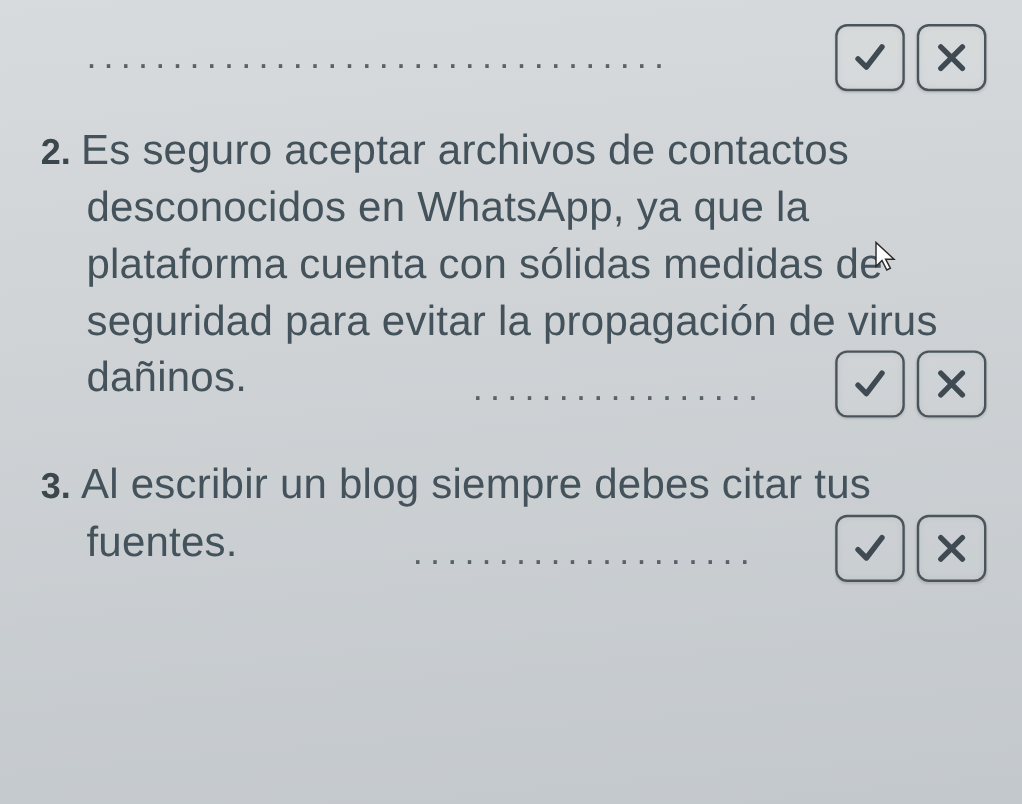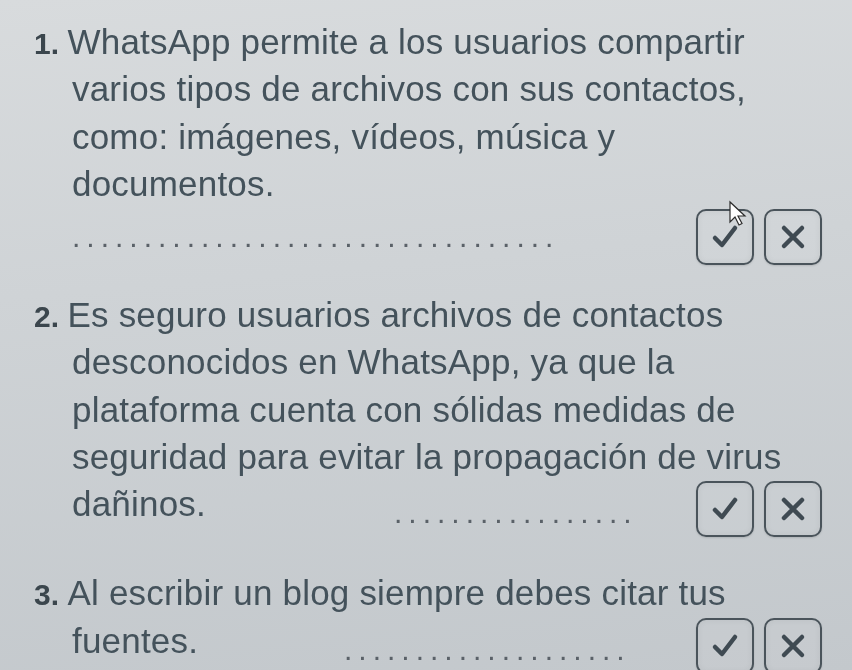--- a/index.html
+++ b/index.html
@@ -80,45 +80,41 @@
 </head>
 <body>
 
 <div class="cursor">
   <svg width="22" height="28" viewBox="0 0 22 28">
     <path d="M2 2 L2 22 L7 17 L11 25 L14 23.5 L10 16 L17 16 Z" fill="#fdfdfd" stroke="#2b2b2b" stroke-width="1.2"></path>
   </svg>
 </div>
 
 <div class="item">
-  <div class="para">
-    <span class="num">1.</span>
-    <span class="text">WhatsApp permite a los usuarios compartir varios tipos de archivos con sus contactos, como: imágenes, vídeos, música y documentos.</span>
-  </div>
   <div class="answer-row">
     <div class="dots">..................................</div>
     <div class="btns">
       <div class="btn">
         <svg width="30" height="30" viewBox="0 0 30 30">
           <path d="M5 16 L12 23 L25 6" stroke="#3f4a52" stroke-width="4.5" fill="none" stroke-linecap="round" stroke-linejoin="round"></path>
         </svg>
       </div>
       <div class="btn">
         <svg width="28" height="28" viewBox="0 0 28 28">
           <path d="M5 5 L23 23 M23 5 L5 23" stroke="#3f4a52" stroke-width="4.5" fill="none" stroke-linecap="round"></path>
         </svg>
       </div>
     </div>
   </div>
 </div>
 
 <div class="item">
   <div class="para">
     <span class="num">2.</span>
-    <span class="text">Es seguro usuarios archivos de contactos desconocidos en WhatsApp, ya que la plataforma cuenta con sólidas medidas de seguridad para evitar la propagación de virus dañinos.</span>
+    <span class="text">Es seguro aceptar archivos de contactos desconocidos en WhatsApp, ya que la plataforma cuenta con sólidas medidas de seguridad para evitar la propagación de virus dañinos.</span>
   </div>
   <div class="answer-row inline-answer" style="margin-top:-46px; padding-left:360px;">
     <div class="dots" style="letter-spacing:6px;">.................</div>
     <div class="btns">
       <div class="btn">
         <svg width="30" height="30" viewBox="0 0 30 30">
           <path d="M5 16 L12 23 L25 6" stroke="#3f4a52" stroke-width="4.5" fill="none" stroke-linecap="round" stroke-linejoin="round"></path>
         </svg>
       </div>
       <div class="btn">

